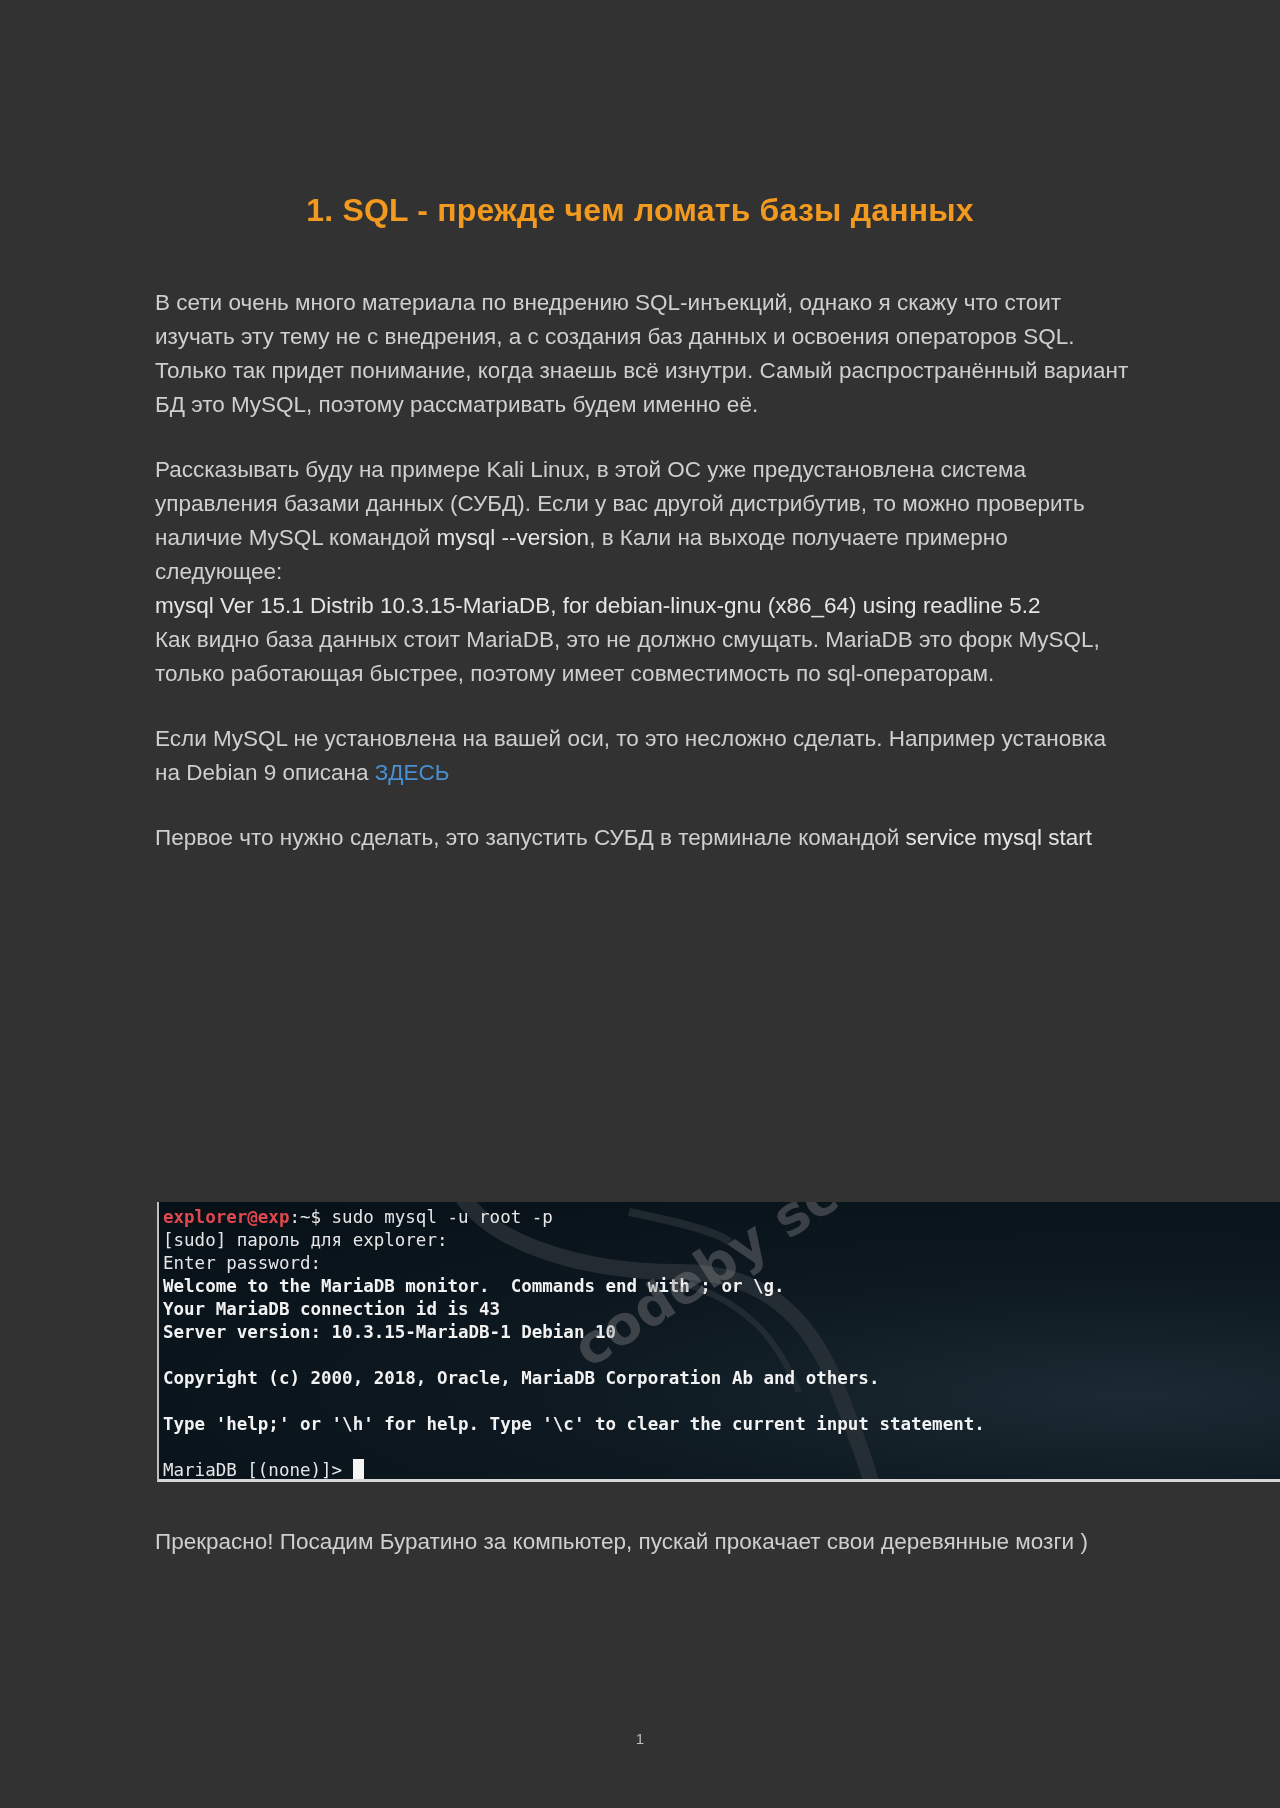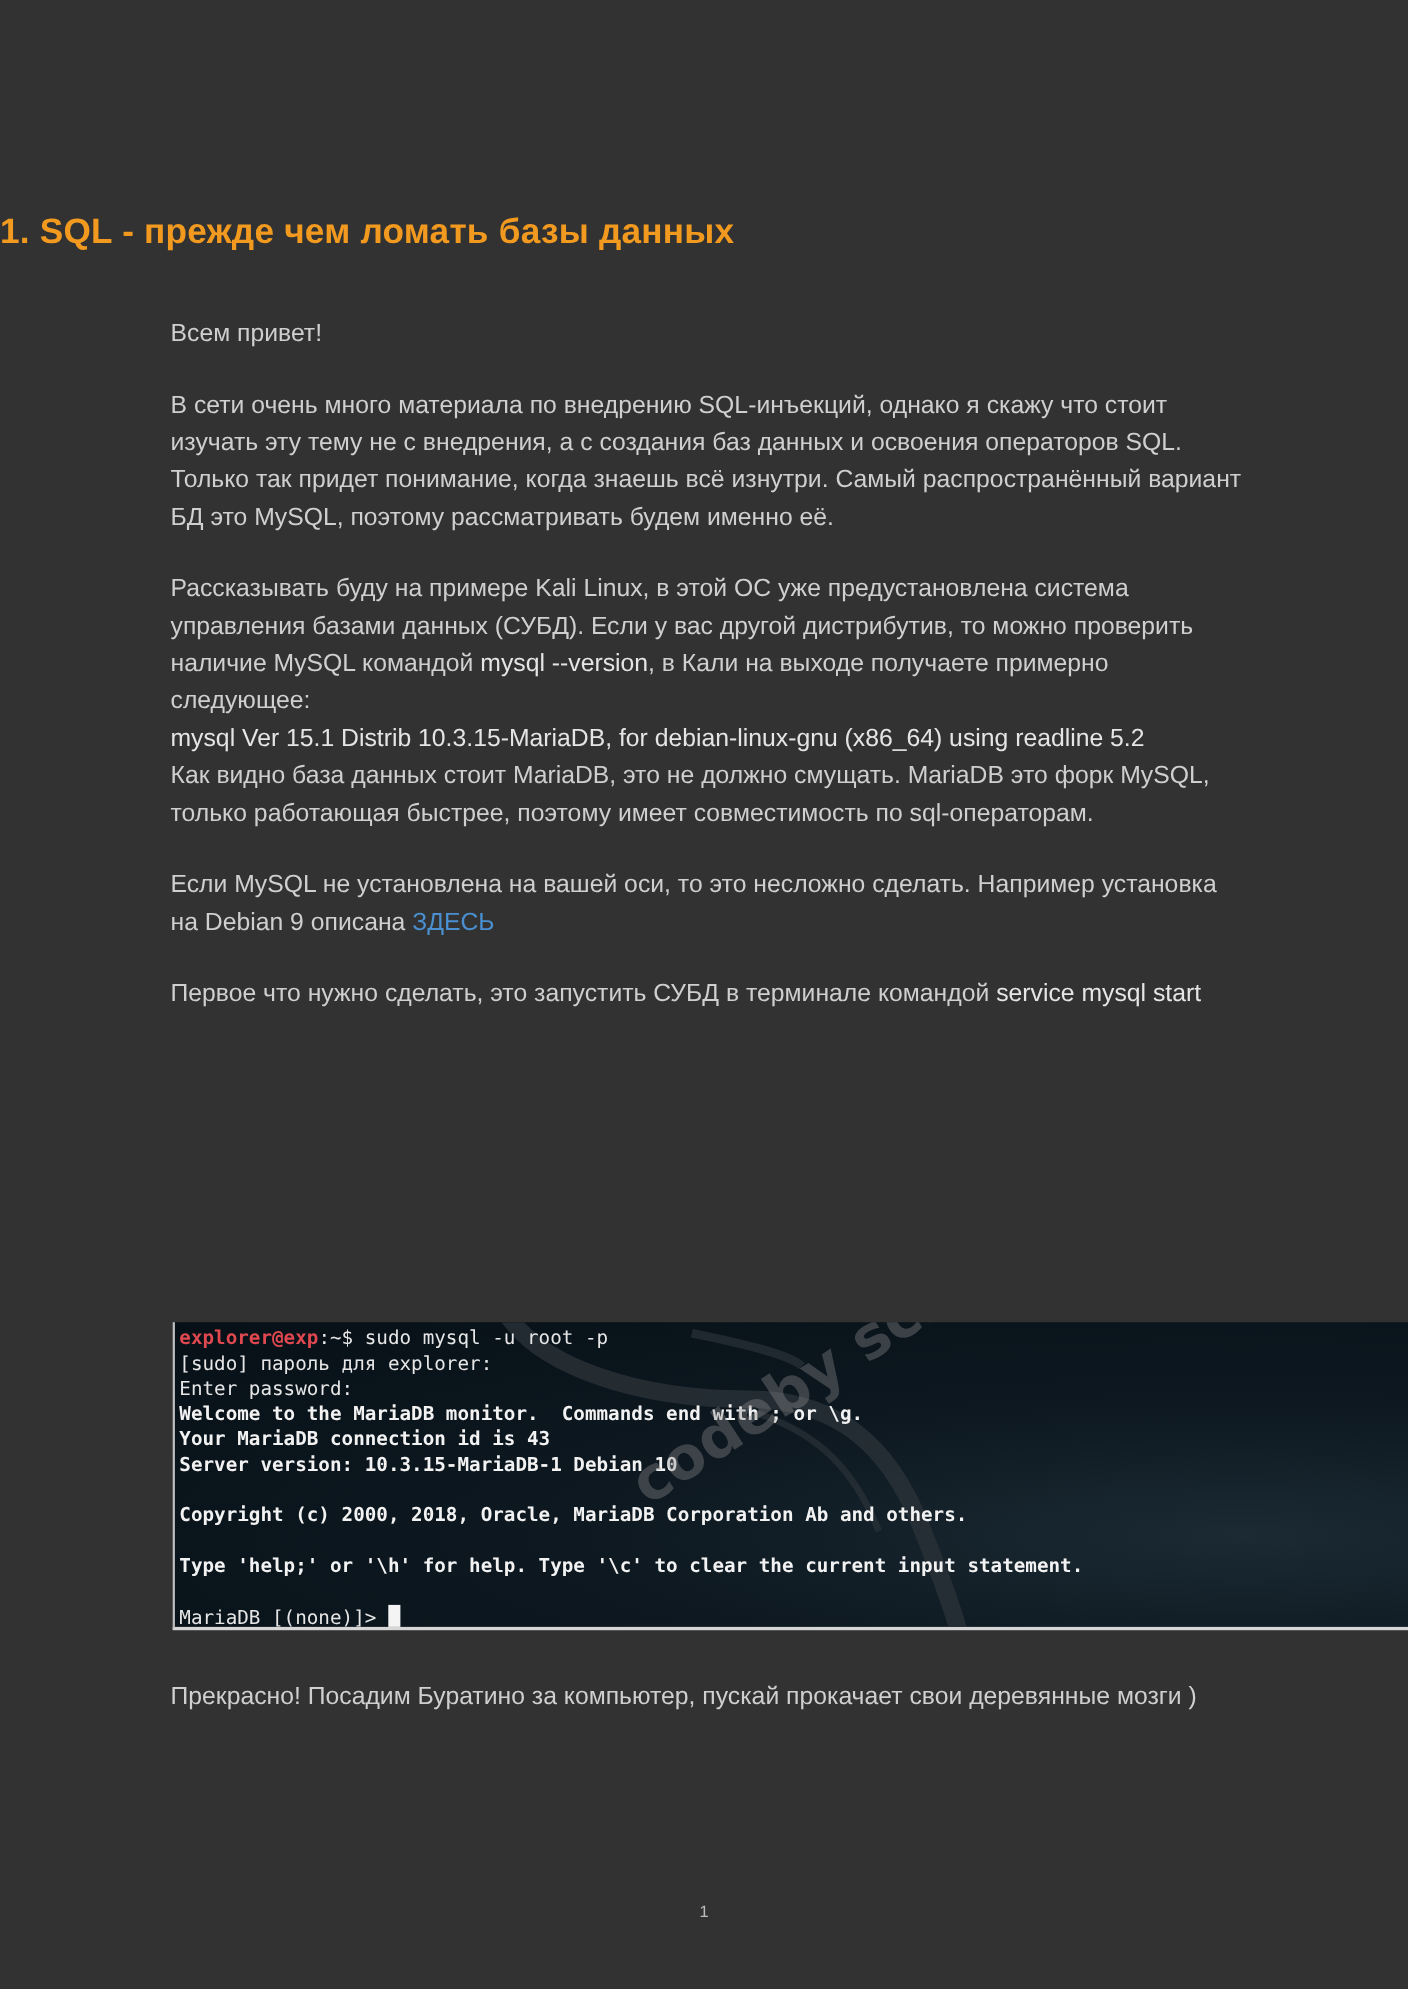--- a/index.html
+++ b/index.html
@@ -5,20 +5,21 @@
   html, body { margin: 0; padding: 0; }
   body {
     width: 1280px; height: 1808px;
     background: #323232;
     font-family: "Liberation Sans", sans-serif;
     position: relative;
     overflow: hidden;
   }
   .title {
     position: absolute; left: 0; top: 192px; width: 1280px;
+    text-align: center;
     color: #f29a1f;
     font-size: 32px; font-weight: bold;
     letter-spacing: 0.2px;
   }
   .content {
     position: absolute; left: 155px; top: 286px; width: 980px;
     color: #cfcfcf;
     font-size: 22.5px;
     line-height: 34px;
   }
@@ -67,21 +68,20 @@
     position: absolute; left: 0; top: 1730px; width: 1280px;
     text-align: center; color: #bdbdbd; font-size: 15px;
   }
 </style>
 </head>
 <body>
 
 <div class="title">1. SQL - прежде чем ломать базы данных</div>
 
 <div class="content">
-  <p>Всем привет!</p>
   <p>В сети очень много материала по внедрению SQL-инъекций, однако я скажу что стоит изучать эту тему не с внедрения, а с создания баз данных и освоения операторов SQL. Только так придет понимание, когда знаешь всё изнутри. Самый распространённый вариант БД это MySQL, поэтому рассматривать будем именно её.</p>
   <p><span>Рассказывать буду на примере Kali Linux, в этой ОС уже предустановлена система управления базами данных (СУБД). Если у вас другой дистрибутив, то можно проверить наличие MySQL командой </span><span class="hl">mysql --version</span><span>, в Кали на выходе получаете примерно следующее:</span><br><span class="hl">mysql Ver 15.1 Distrib 10.3.15-MariaDB, for debian-linux-gnu (x86_64) using readline 5.2</span><br><span>Как видно база данных стоит MariaDB, это не должно смущать. MariaDB это форк MySQL, только работающая быстрее, поэтому имеет совместимость по sql-операторам.</span></p>
   <p><span>Если MySQL не установлена на вашей оси, то это несложно сделать. Например установка на Debian 9 описана </span><span class="link">ЗДЕСЬ</span></p>
   <p><span>Первое что нужно сделать, это запустить СУБД в терминале командой </span><span class="hl">service mysql start</span><br></p>
 </div>
 
 <div class="terminal">
   <svg class="dragon" viewBox="0 0 970 280">
     <path d="M300 -10 C 330 40, 420 70, 520 70 C 600 70, 650 110, 680 190 C 700 240, 710 270, 715 290" stroke="#2a3238" stroke-width="16" fill="none" opacity="0.8"></path>
     <path d="M520 80 C 590 100, 620 140, 640 190" stroke="#2a3238" stroke-width="6" fill="none" opacity="0.7"></path>

